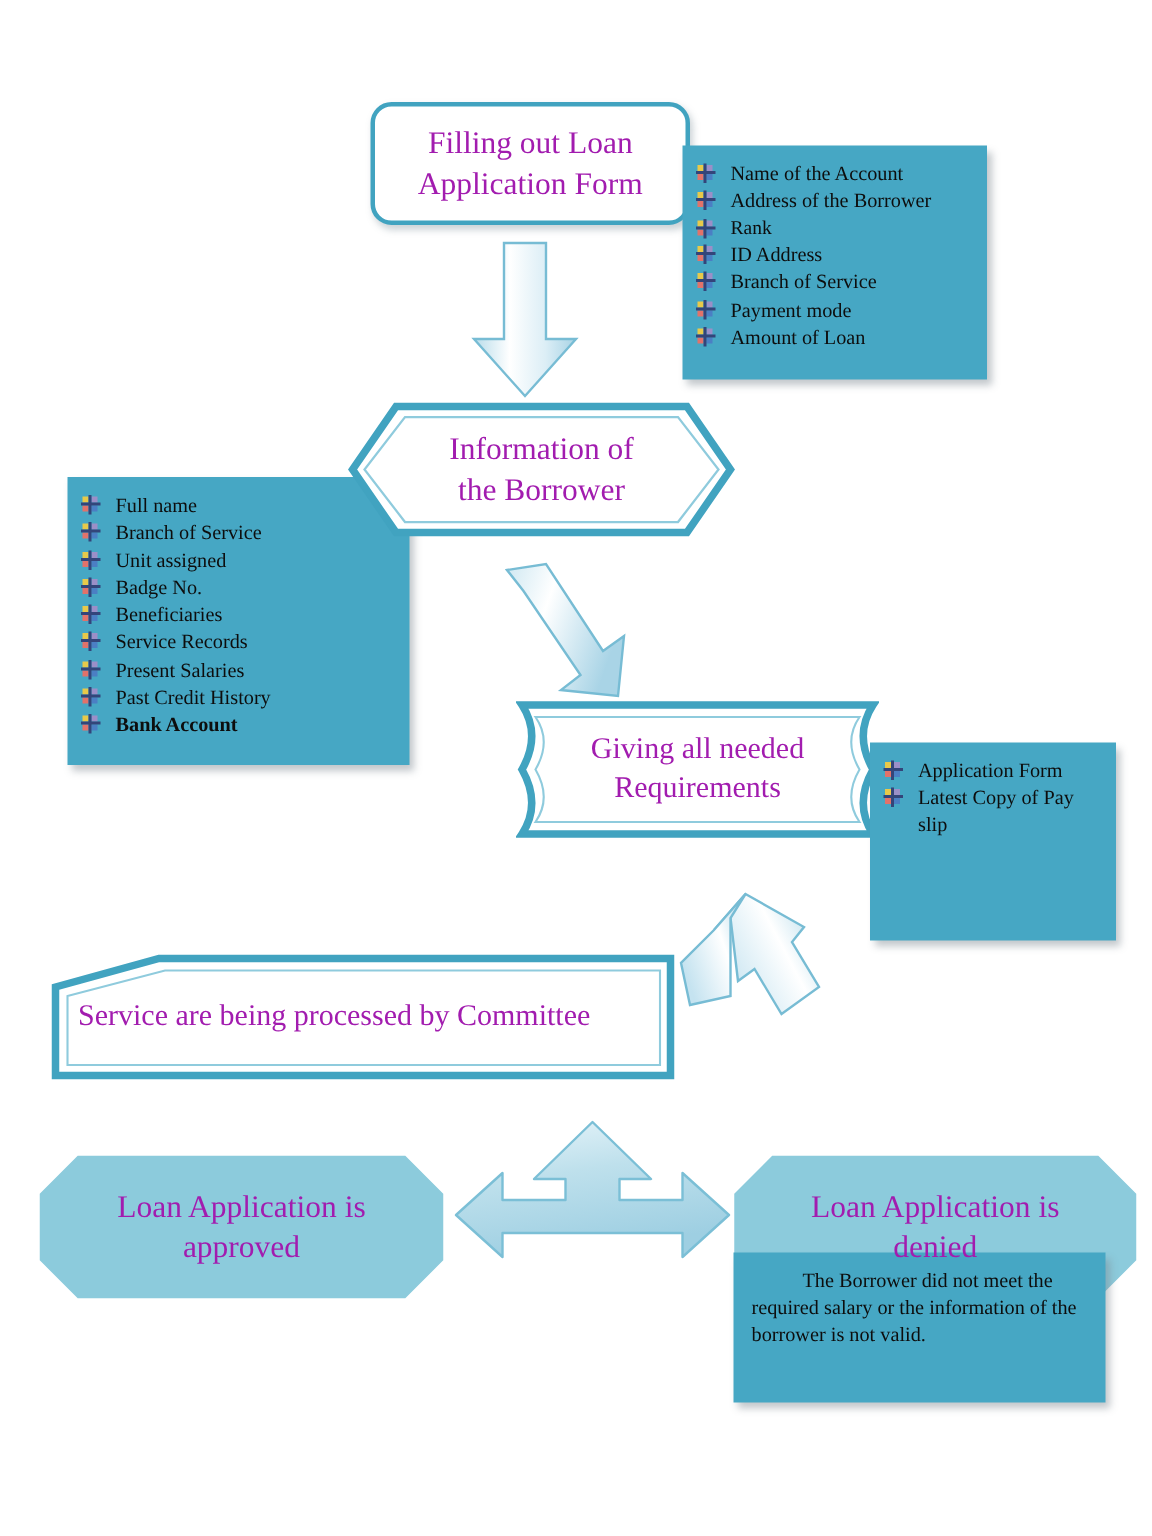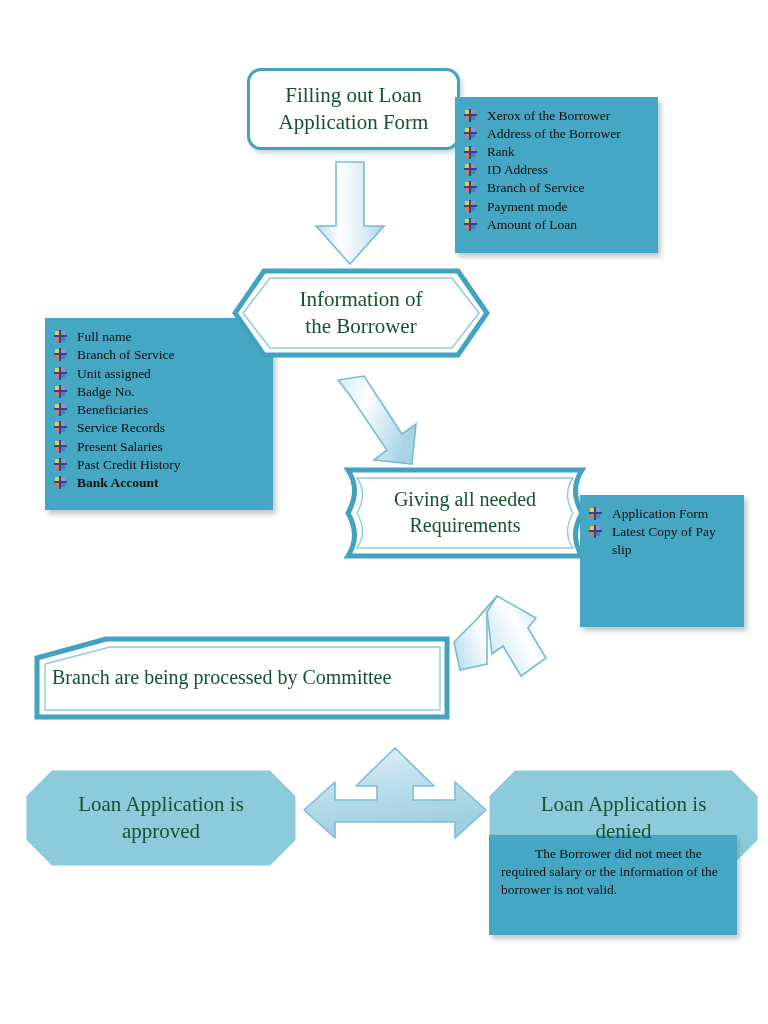--- a/index.html
+++ b/index.html
@@ -23,21 +23,21 @@
     height: 1024px;
   }
   .node { position: absolute; }
 
   
   .node-text {
     position: relative;
     z-index: 3;
     text-align: center;
     line-height: 1.28;
-    color: #14532d;
+    color: #a21caf;
     font-family: "Liberation Serif", "DejaVu Serif", serif;
     white-space: pre-line;
   }
 
   
   .rounded-rect {
     box-sizing: border-box;
     background: #ffffff;
     border: 3px solid #41A3C0;
     border-radius: 14px;
@@ -137,21 +137,21 @@
     <ul>
       <li style="font-size:13.5px;">
         <span class="bullet-icon">
           <i class="q1"></i>
             <i class="q2"></i>
             <i class="q3"></i>
             <i class="q4"></i>
             <i class="vbar"></i>
             <i class="hbar"></i>
         </span>
-        <span>Xerox of the Borrower</span>
+        <span>Name of the Account</span>
       </li>
       <li style="font-size:13.5px;">
         <span class="bullet-icon">
           <i class="q1"></i>
             <i class="q2"></i>
             <i class="q3"></i>
             <i class="q4"></i>
             <i class="vbar"></i>
             <i class="hbar"></i>
         </span>
@@ -408,21 +408,21 @@
       <polygon points="55,4 34,28 12,50 18,78 45,72 45,20" fill="url(#gDiag2)" stroke="#77BCD4" stroke-width="1.6"></polygon>
     </svg>
   </div>
 
   <div class="clip-wrap" style="left:34px; top:636px; width:416px; height:84px;">
     <svg width="416" height="84" viewBox="0 0 416 84" xmlns="http://www.w3.org/2000/svg">
       <polygon points="3,22 72,3 413,3 413,81 3,81" fill="#FFFFFF" stroke="#41A3C0" stroke-width="5"></polygon>
       <polygon points="11,28 76,11 406,11 406,74 11,74" fill="#FFFFFF" stroke="#8FCBDD" stroke-width="1.4"></polygon>
     </svg>
     <div style="position:absolute; left:0; top:0; width:416px; height:84px; display:flex; align-items:center; justify-content:flex-start; padding-left:18px; box-sizing:border-box;">
-      <div class="node-text" style="font-size:20px; text-align:left;">Branch are being processed by Committee</div>
+      <div class="node-text" style="font-size:20px; text-align:left;">Service are being processed by Committee</div>
     </div>
   </div>
 
   <div class="arrow" style="left:300px; top:742px; width:190px; height:120px;">
     <svg width="190" height="120" viewBox="0 0 190 120" xmlns="http://www.w3.org/2000/svg">
       <defs>
         <linearGradient id="g3way" x1="0" y1="0" x2="0.3" y2="1">
           <stop offset="0%" stop-color="#E8F5FA"></stop>
           <stop offset="45%" stop-color="#BEE0EC"></stop>
           <stop offset="100%" stop-color="#9ECFE2"></stop>

